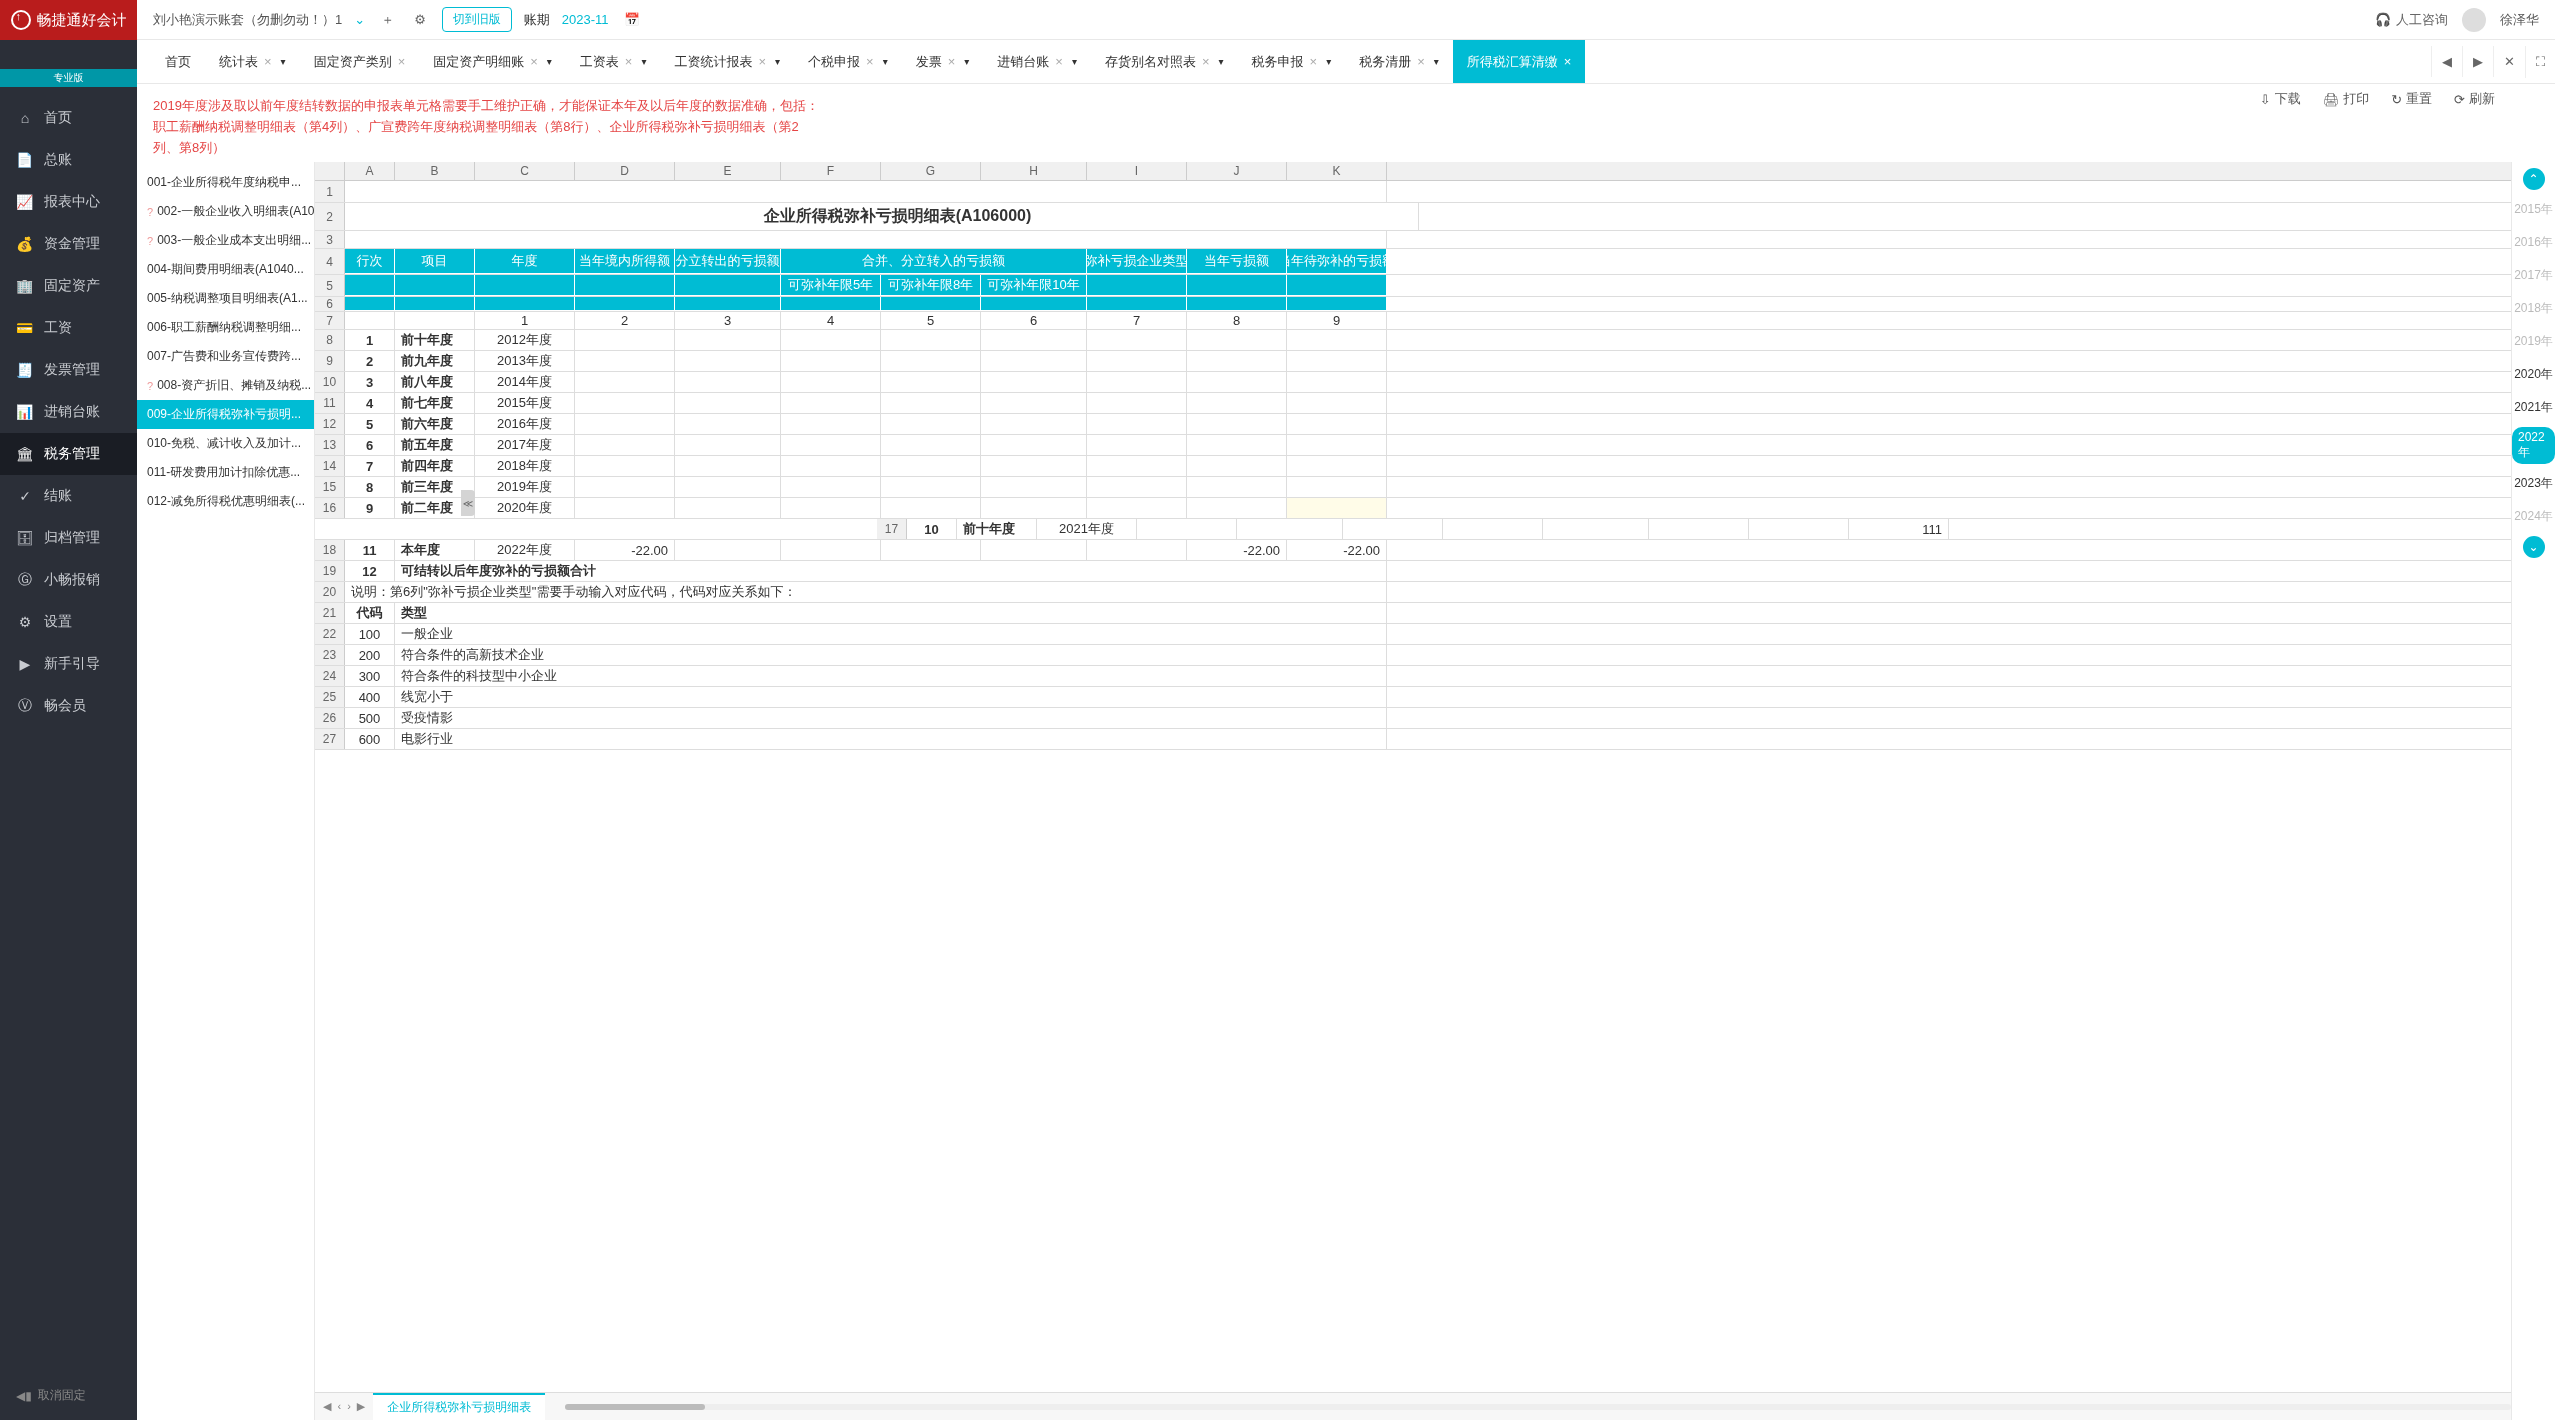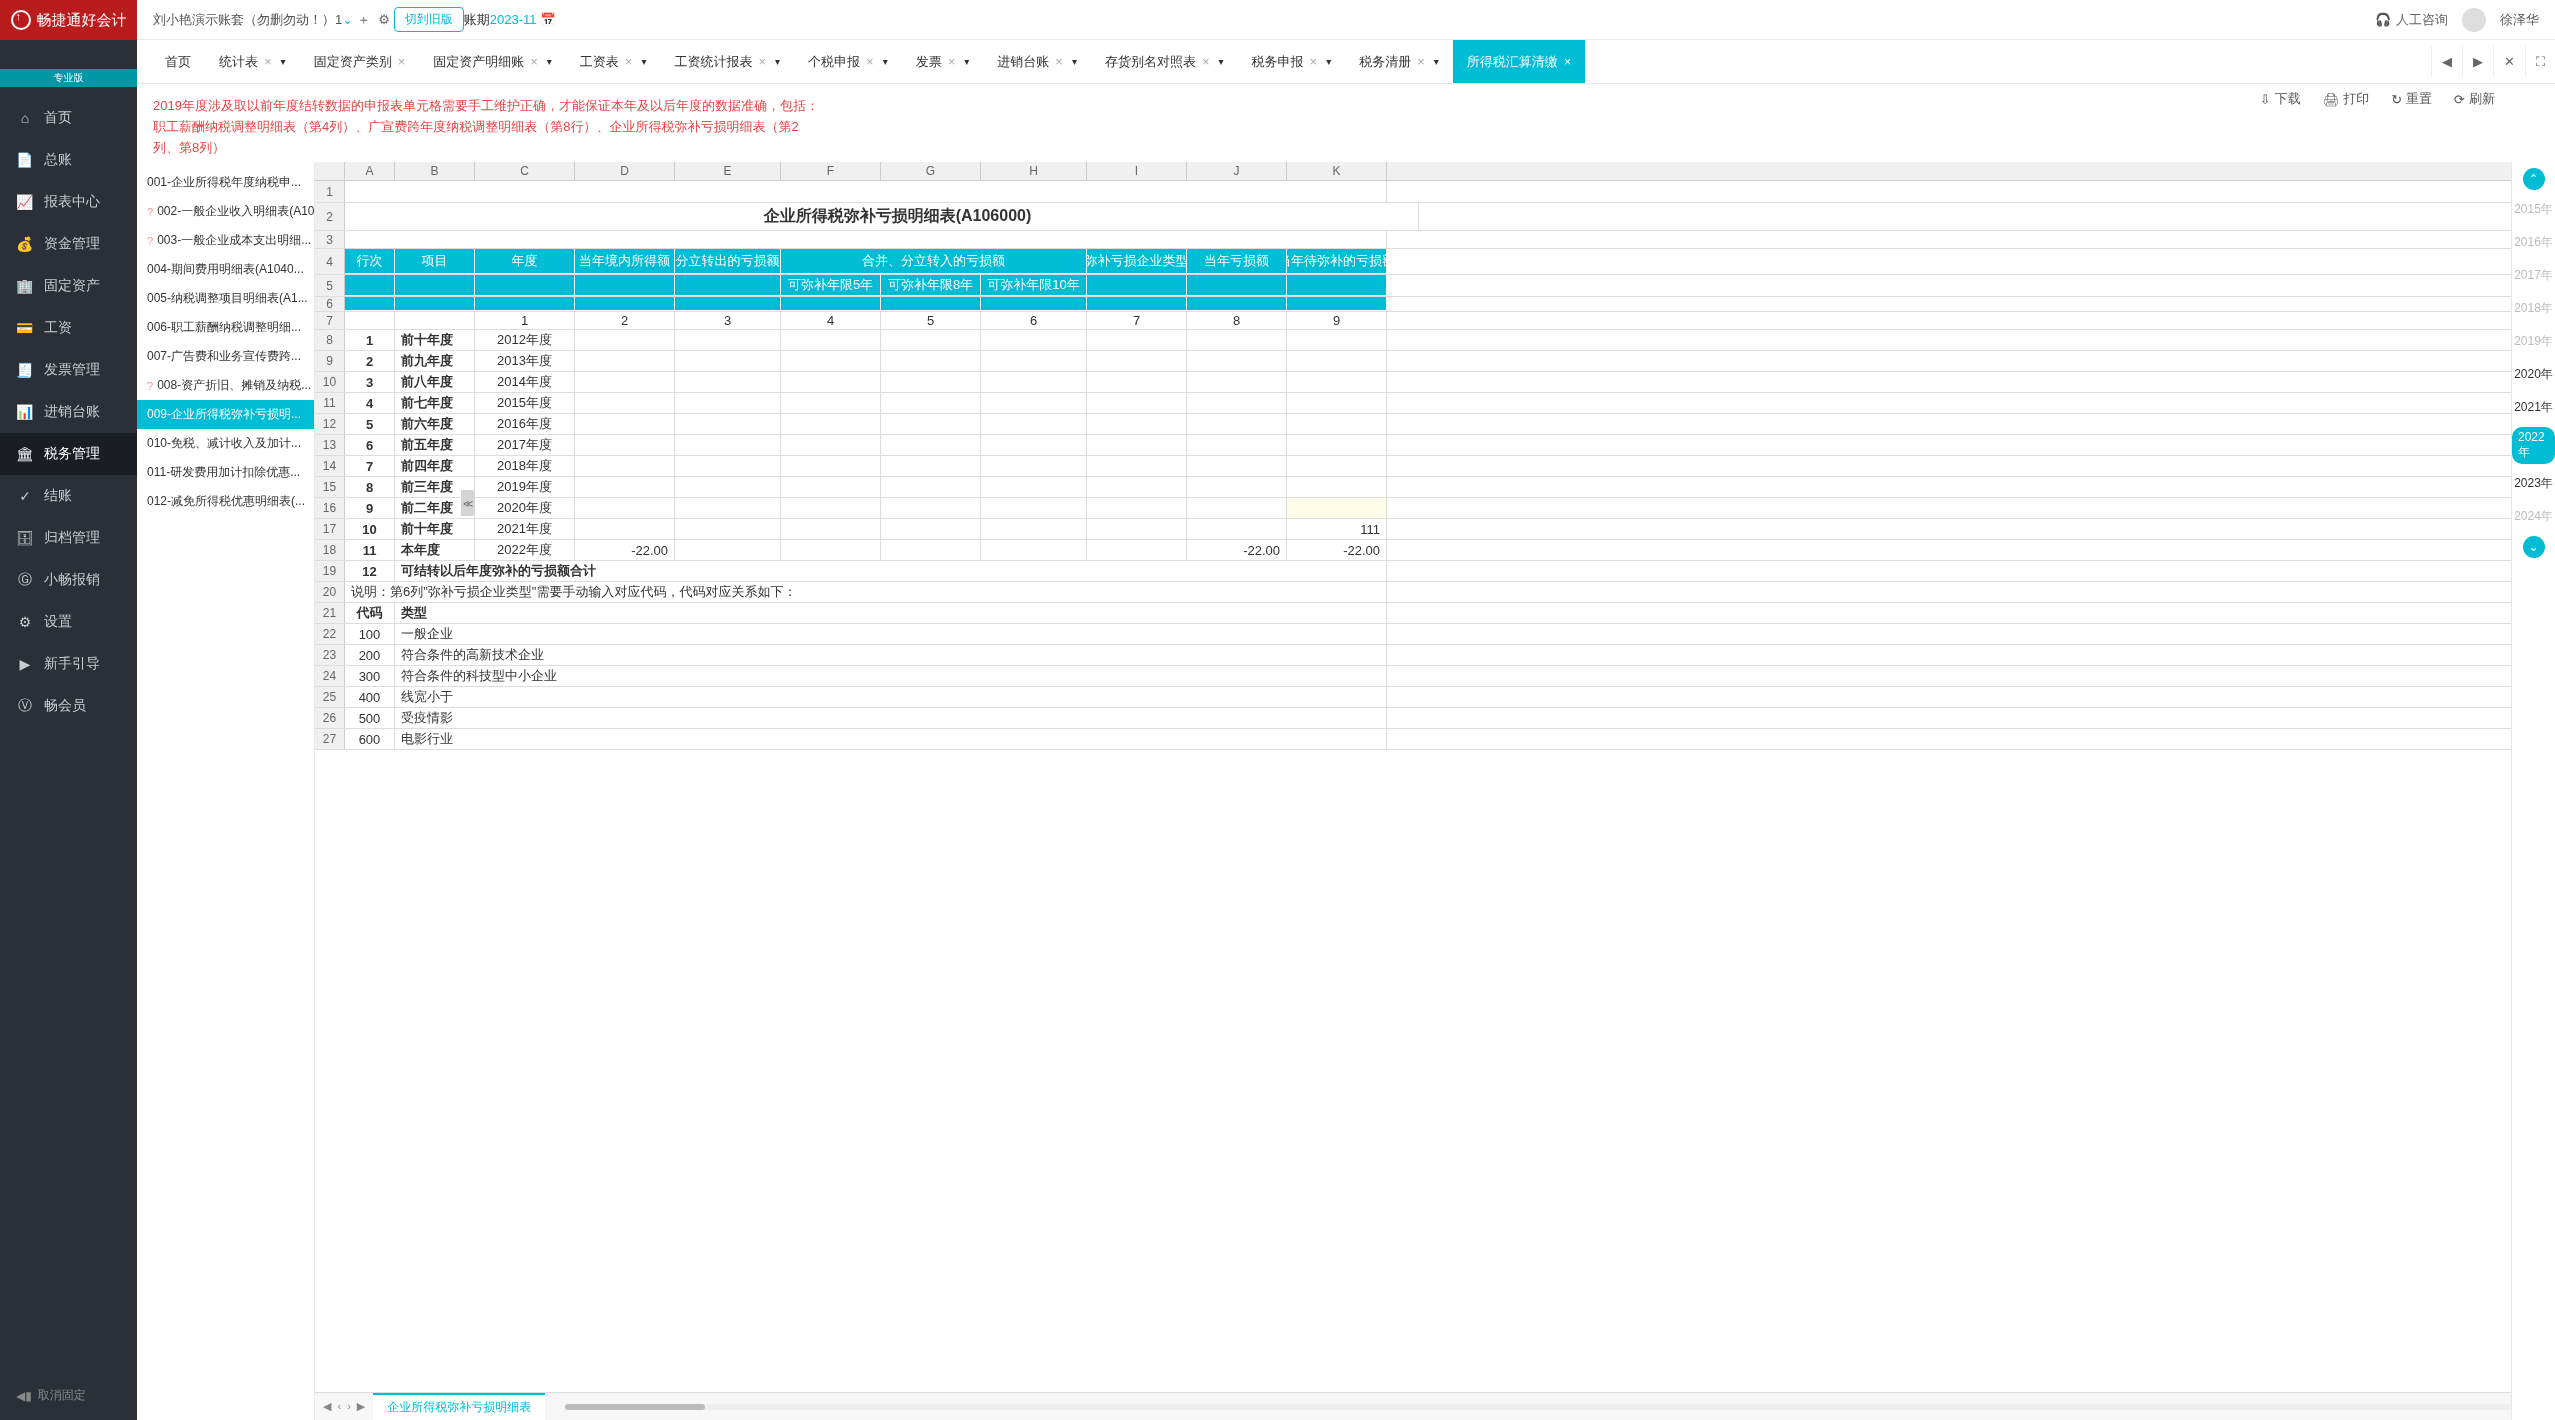--- a/index.html
+++ b/index.html
@@ -15,21 +15,21 @@
 .nav { flex: 1; padding-top: 10px; }
 .nav-item { display: flex; align-items: center; gap: 10px; padding: 12px 16px; cursor: pointer; font-size: 14px; }
 .nav-item.active { background: #1a1d24; color: #fff; }
 .nav-icon { width: 18px; height: 18px; display: inline-flex; align-items: center; justify-content: center; }
 .sidebar-footer { padding: 16px; font-size: 12px; color: #888; display: flex; align-items: center; gap: 6px; cursor: pointer; }
 
 
 .main { flex: 1; display: flex; flex-direction: column; overflow: hidden; }
 
 
-.topbar { height: 40px; display: flex; align-items: center; padding: 0 16px; border-bottom: 1px solid #e8e8e8; gap: 0; }
+.topbar { height: 40px; display: flex; align-items: center; padding: 0 16px; border-bottom: 1px solid #e8e8e8; gap: 12px; }
 .account-name { color: #555; font-size: 13px; }
 .dropdown-icon { color: #00bcd4; cursor: pointer; }
 .top-icon { color: #666; cursor: pointer; padding: 4px; }
 .old-ver-btn { border: 1px solid #00bcd4; color: #00bcd4; padding: 3px 10px; border-radius: 4px; font-size: 12px; background: #fff; cursor: pointer; }
 .period-label { color: #333; }
 .period-val { color: #00bcd4; }
 .topbar-right { margin-left: auto; display: flex; align-items: center; gap: 14px; }
 .headset { display: flex; align-items: center; gap: 4px; color: #666; cursor: pointer; }
 .avatar { width: 24px; height: 24px; background: #ddd; border-radius: 50%; }
 .username { color: #555; }
@@ -523,21 +523,21 @@
                 <div class="g-cell data-cell center wC">2020年度</div>
                 <div class="g-cell data-cell right wD"></div>
                 <div class="g-cell data-cell wE"></div>
                 <div class="g-cell data-cell wF"></div>
                 <div class="g-cell data-cell wG"></div>
                 <div class="g-cell data-cell wH"></div>
                 <div class="g-cell data-cell wI"></div>
                 <div class="g-cell data-cell right wJ"></div>
                 <div class="g-cell data-cell right highlight wK"></div>
               </div>
-              <div class="g-row" style="min-height: 20px;">
+              <div class="g-row" style="min-height: 20px; justify-content: center;">
                 <div class="row-num">17</div>
                 <div class="g-cell data-cell center bold wA">10</div>
                 <div class="g-cell data-cell bold wB">前十年度</div>
                 <div class="g-cell data-cell center wC">2021年度</div>
                 <div class="g-cell data-cell right wD"></div>
                 <div class="g-cell data-cell wE"></div>
                 <div class="g-cell data-cell wF"></div>
                 <div class="g-cell data-cell wG"></div>
                 <div class="g-cell data-cell wH"></div>
                 <div class="g-cell data-cell wI"></div>

